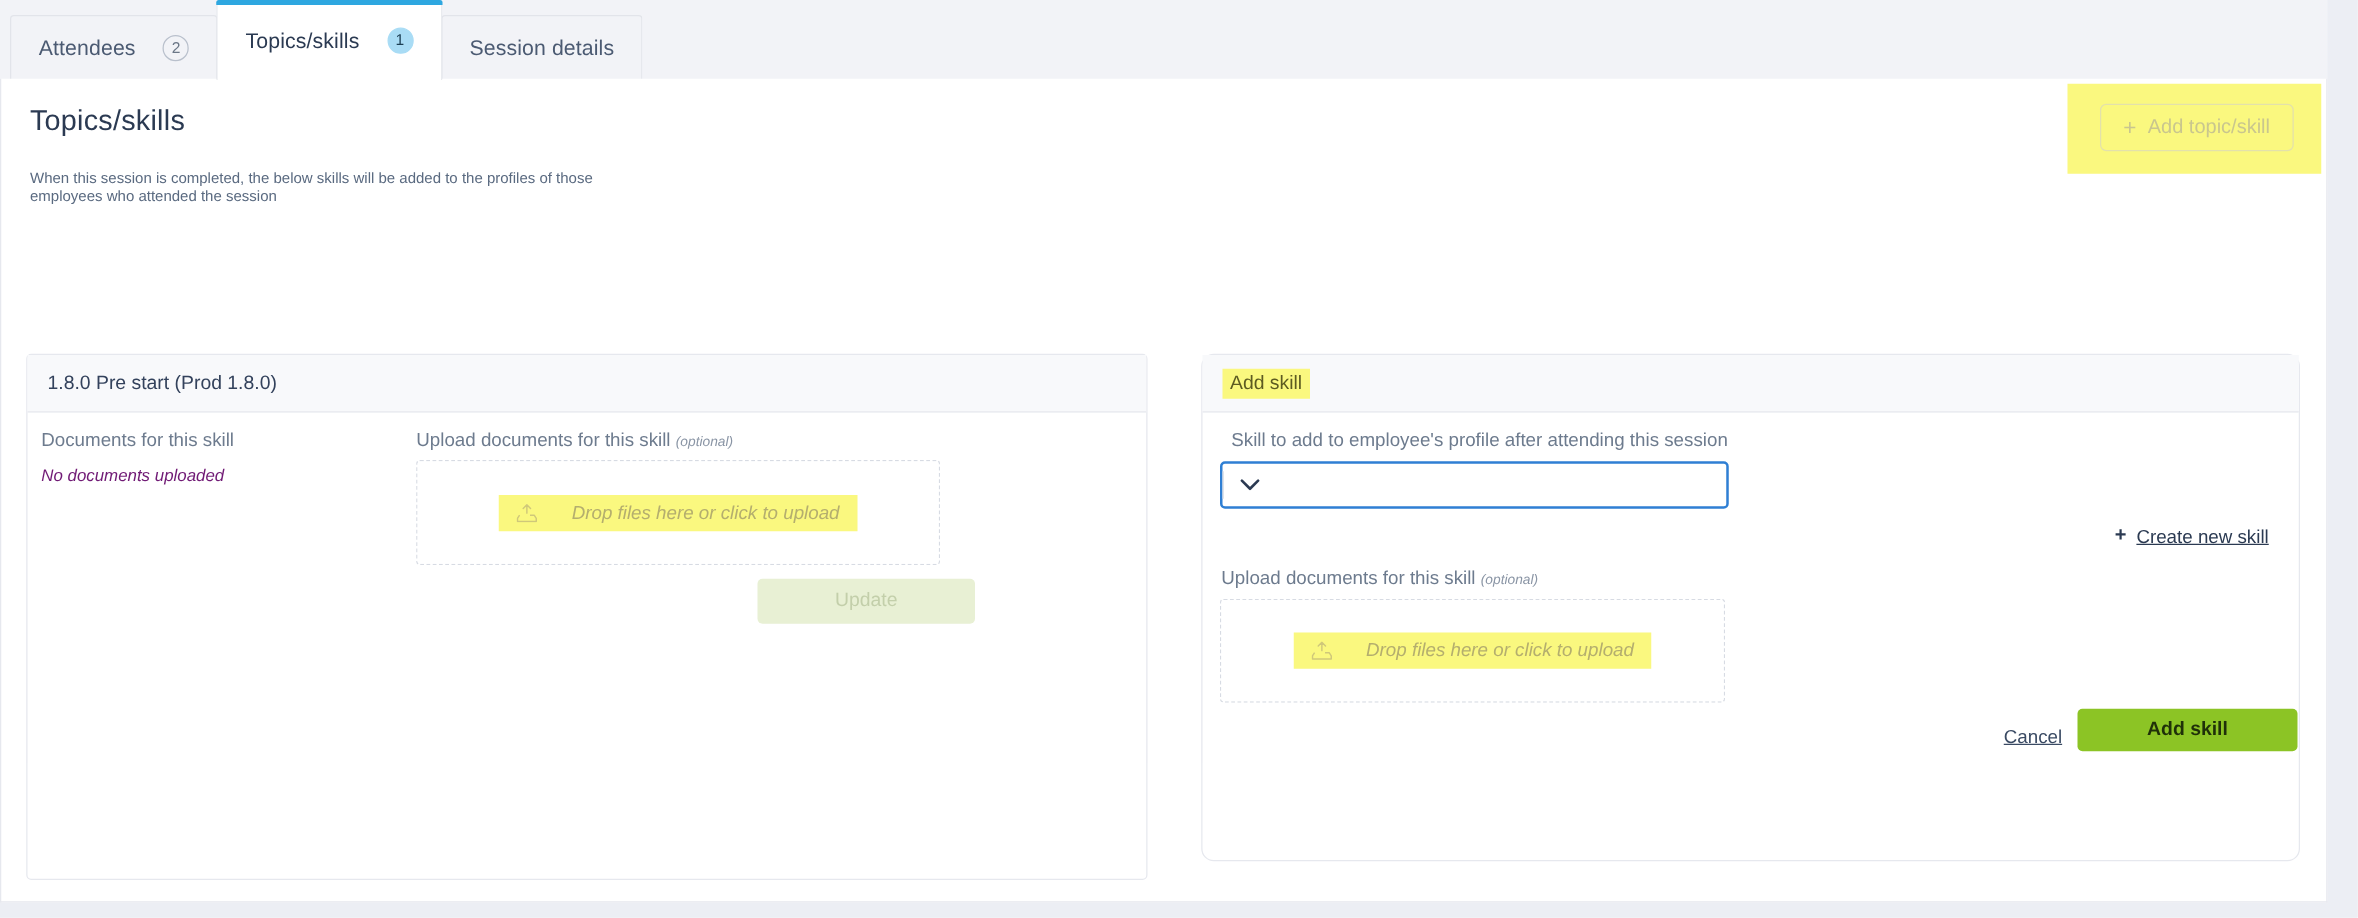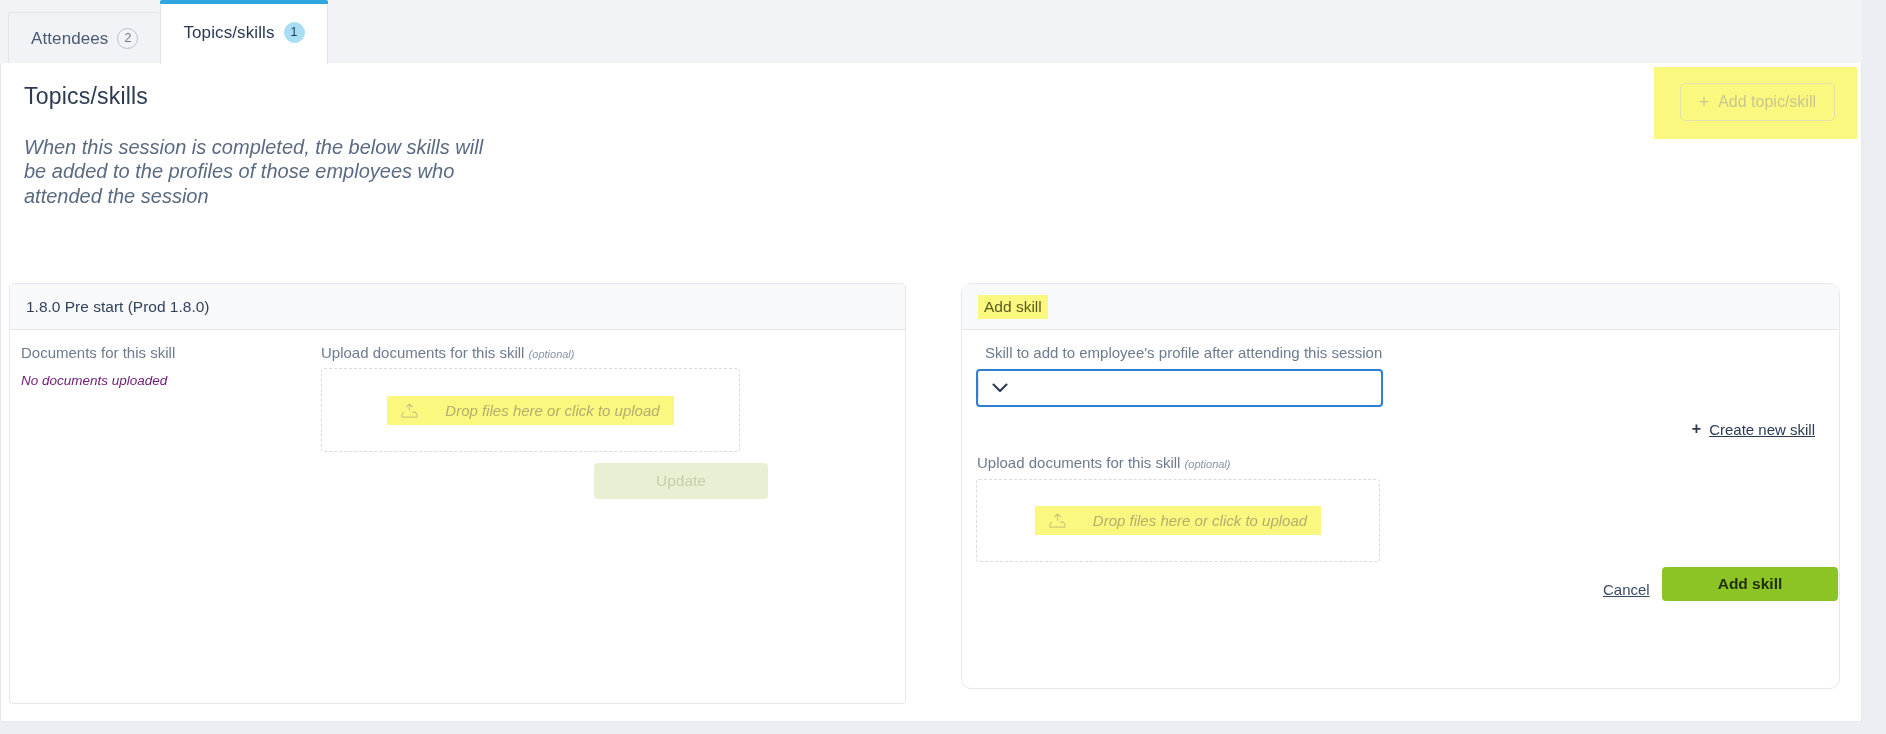--- a/index.html
+++ b/index.html
@@ -24,21 +24,21 @@
     background: #f2f3f7;
     display: flex;
     align-items: flex-end;
     padding-left: 8px;
   }
   .tab {
     position: relative;
     height: 52px;
     display: flex;
     align-items: center;
-    gap: 9px;
+    gap: 22px;
     padding: 0 22px;
     background: #f2f3f7;
     border: 1px solid #e2e4ea;
     border-bottom: none;
     border-radius: 3px 3px 0 0;
     color: #4b5a72;
     font-size: 17px;
     letter-spacing: .1px;
     cursor: pointer;
     margin-right: -1px;
@@ -89,24 +89,23 @@
     position: absolute;
     left: 23px; top: 20px;
     font-size: 23px;
     color: #2b3a52;
     letter-spacing: .2px;
   }
   .page-desc {
     position: absolute;
     left: 23px; top: 72px;
     width: 470px;
-    font-size: 20px;
+    font-size: 12px;
     line-height: 1.22;
     color: #5a6a80;
-    font-style: italic;
   }
 
   
   .add-topic-wrap {
     position: absolute;
     right: 4px; top: 4px;
     background: #faf87f;
     padding: 16px 22px 18px 26px;
   }
   .add-topic-btn {
@@ -124,21 +123,21 @@
   }
   .add-topic-btn .plus { font-size: 18px; line-height: 1; }
 
   
   .panel {
     position: absolute;
     background: #fff;
     border: 1px solid #e6e8ee;
     border-radius: 4px;
   }
-  .panel-left  { left: 8px;  top: 220px; width: 897px; height: 421px; }
+  .panel-left  { left: 20px;  top: 220px; width: 897px; height: 421px; }
   .panel-right { left: 960px; top: 220px; width: 879px; height: 406px; border-radius: 10px; }
   .panel-head {
     height: 46px;
     background: #f8f9fb;
     border-bottom: 1px solid #e6e8ee;
     display: flex;
     align-items: center;
     padding: 0 16px;
     font-size: 15.5px;
     color: #33425c;
@@ -271,20 +270,23 @@
 
   <div class="tabbar">
     <div class="tab">
       <span>Attendees</span>
       <span class="badge-circle">2</span>
     </div>
     <div class="tab active">
       <span>Topics/skills</span>
       <span class="badge-circle filled">1</span>
     </div>
+    <div class="tab">
+      <span>Session details</span>
+    </div>
   </div>
 
   <div class="content">
 
     <div class="page-title">Topics/skills</div>
     <div class="page-desc">When this session is completed, the below skills will be added to the profiles of those employees who attended the session</div>
 
     <div class="add-topic-wrap">
       <button class="add-topic-btn">
         <span class="plus">+</span>

